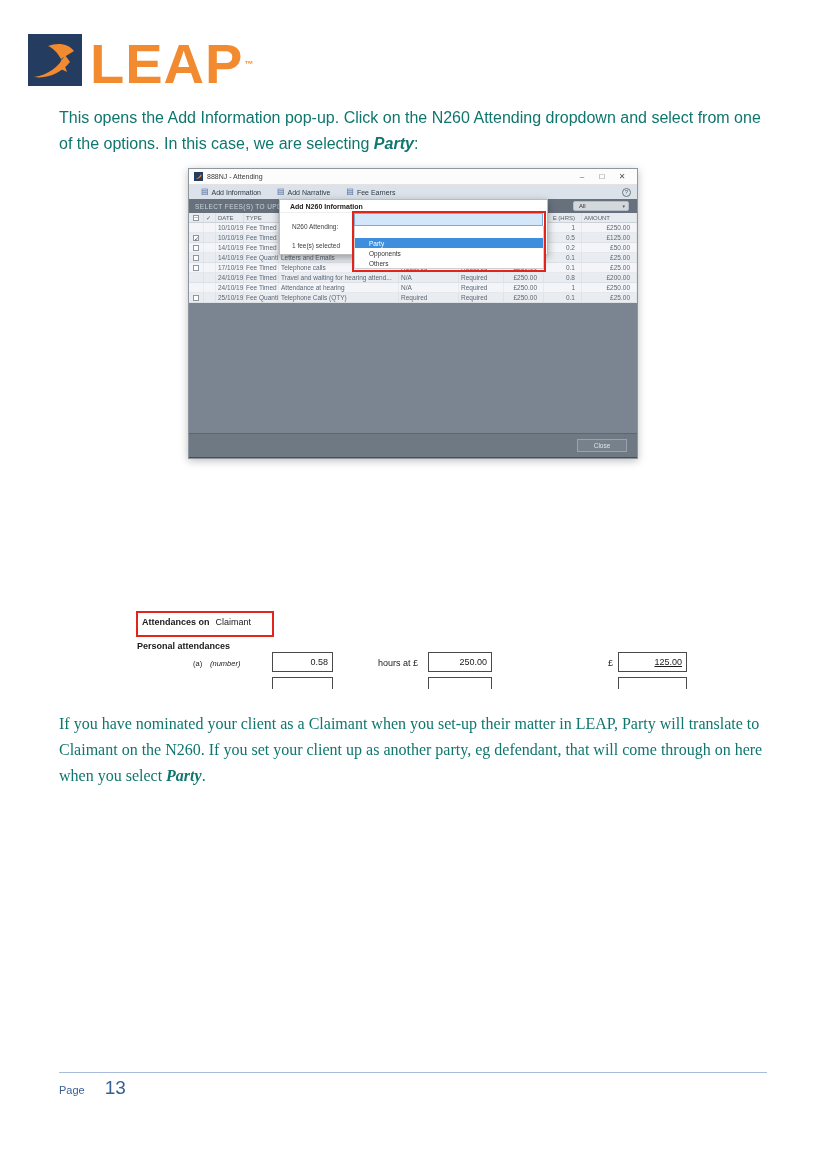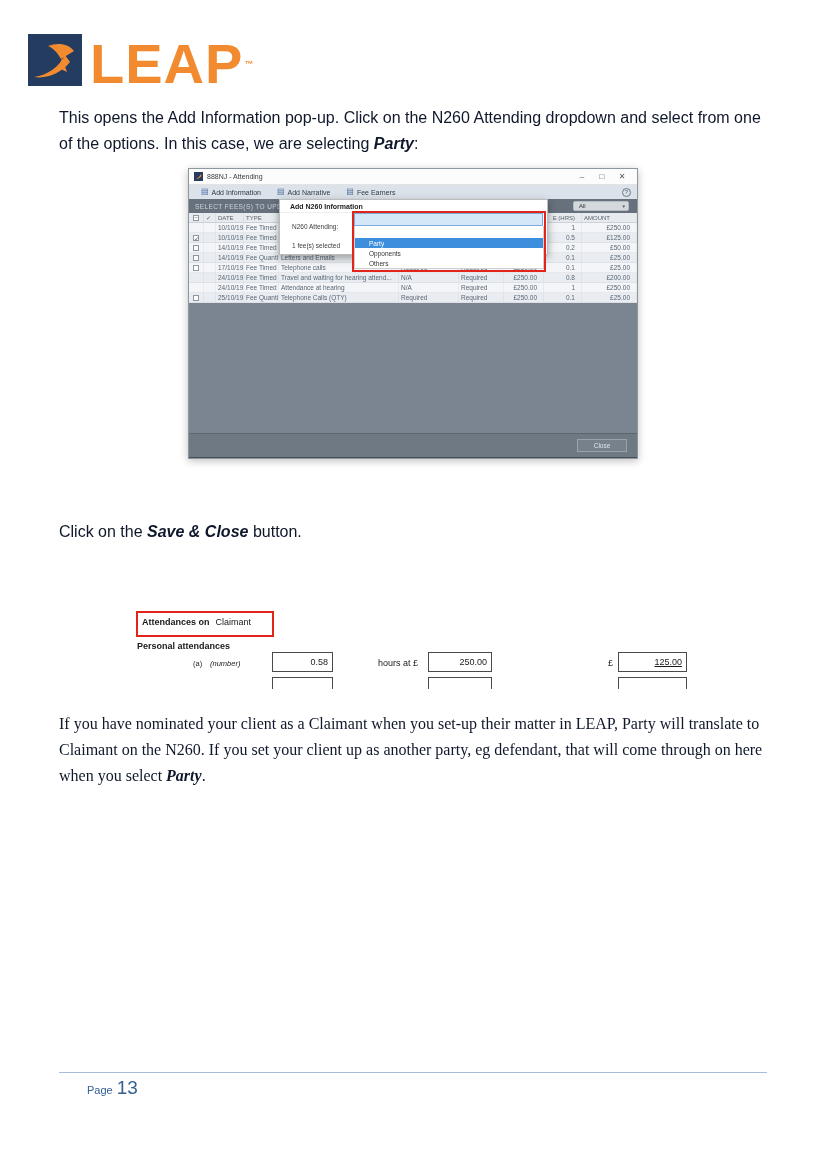--- a/index.html
+++ b/index.html
@@ -7,21 +7,21 @@
   body { font-family:"Liberation Sans","DejaVu Sans",sans-serif; }
   .page { position:relative; width:826px; height:1169px; background:#fff; overflow:hidden; }
 
   
   .logo { position:absolute; left:28px; top:34px; display:flex; align-items:flex-start; }
   .logo-badge { width:54px; height:52px; display:block; }
   .logo-word { font-size:56px; line-height:60px; font-weight:bold; color:#F28B30; letter-spacing:1px; margin-left:8px; }
   .logo-tm { font-size:9px; color:#F28B30; vertical-align:top; margin-left:1px; }
 
   
-  .para { position:absolute; left:59px; width:715px; font-size:16px; line-height:26px; color:#0f172a; }
+  .para { position:absolute; left:59px; width:715px; font-size:16px; line-height:26px; color:#0f766e; }
   .bi { font-weight:bold; font-style:italic; }
 
   
   .appwin { position:absolute; left:188px; top:168px; width:450px; height:291px;
             border:1px solid #8f979e; box-shadow:0 2px 8px rgba(0,0,0,.25);
             font-family:"Liberation Sans",sans-serif; background:#7b8591; overflow:hidden; }
   .titlebar { height:16px; background:#fcfcfc; border-bottom:1px solid #e3e3e3; display:flex; align-items:center; padding:0 5px; }
   .titlebar .ticon { width:9px; height:9px; margin-right:4px; }
   .titlebar .ttext { font-size:7px; color:#3c3c3c; flex:1; }
   .wbtn { font-size:8px; color:#555; width:20px; text-align:center; cursor:default; }
@@ -83,21 +83,21 @@
   .personal { position:absolute; left:7px; top:36px; font-size:9px; font-weight:600; }
   .fref { position:absolute; top:54px; font-size:7.5px; color:#222; }
   .fhint { font-style:italic; }
   .fbox { position:absolute; top:47px; height:20px; border:1px solid #4a4a4a; background:#fff;
           display:flex; align-items:center; justify-content:flex-end; padding-right:4px; font-size:9px; }
   .fbox2 { position:absolute; top:72px; height:14px; border:1px solid #4a4a4a; background:#fff; }
   .flabel { position:absolute; top:53px; font-size:9px; }
 
   
   .footrule { position:absolute; left:59px; top:1072px; width:708px; height:1px; background:#A8BDDB; }
-  .pageno { position:absolute; left:59px; top:1077px; display:flex; align-items:baseline; gap:4px; color:#365F91;margin-left:28px; }
+  .pageno { position:absolute; left:59px; top:1077px; display:flex; align-items:baseline; gap:20px; color:#365F91; }
   .pageno .plabel { font-size:11px; }
   .pageno .pnum { font-size:19px; }
 </style>
 </head>
 <body>
 
 <div class="page">
 
   <div class="logo">
     <svg class="logo-badge" viewBox="0 0 54 52">
@@ -293,21 +293,20 @@
     <div class="combo"></div>
     <div class="droplist">
       <div class="opt blank"></div>
       <div class="opt hl">Party</div>
       <div class="opt">Opponents</div>
       <div class="opt">Others</div>
     </div>
     <div class="redbox dd"></div>
   </div>
 
-  <p class="para" style="top:519px;"><span>Click on the </span><span class="bi">Save &amp; Close</span><span> button.</span></p>
 
 
   <div class="formsnip">
     <div class="redbox att"></div>
     <div class="att-line">
       <span class="att-label">Attendances on</span>
       <span>Claimant</span>
     </div>
     <div class="personal">Personal attendances</div>
     <span class="fref" style="left:63px;">(a)</span>

